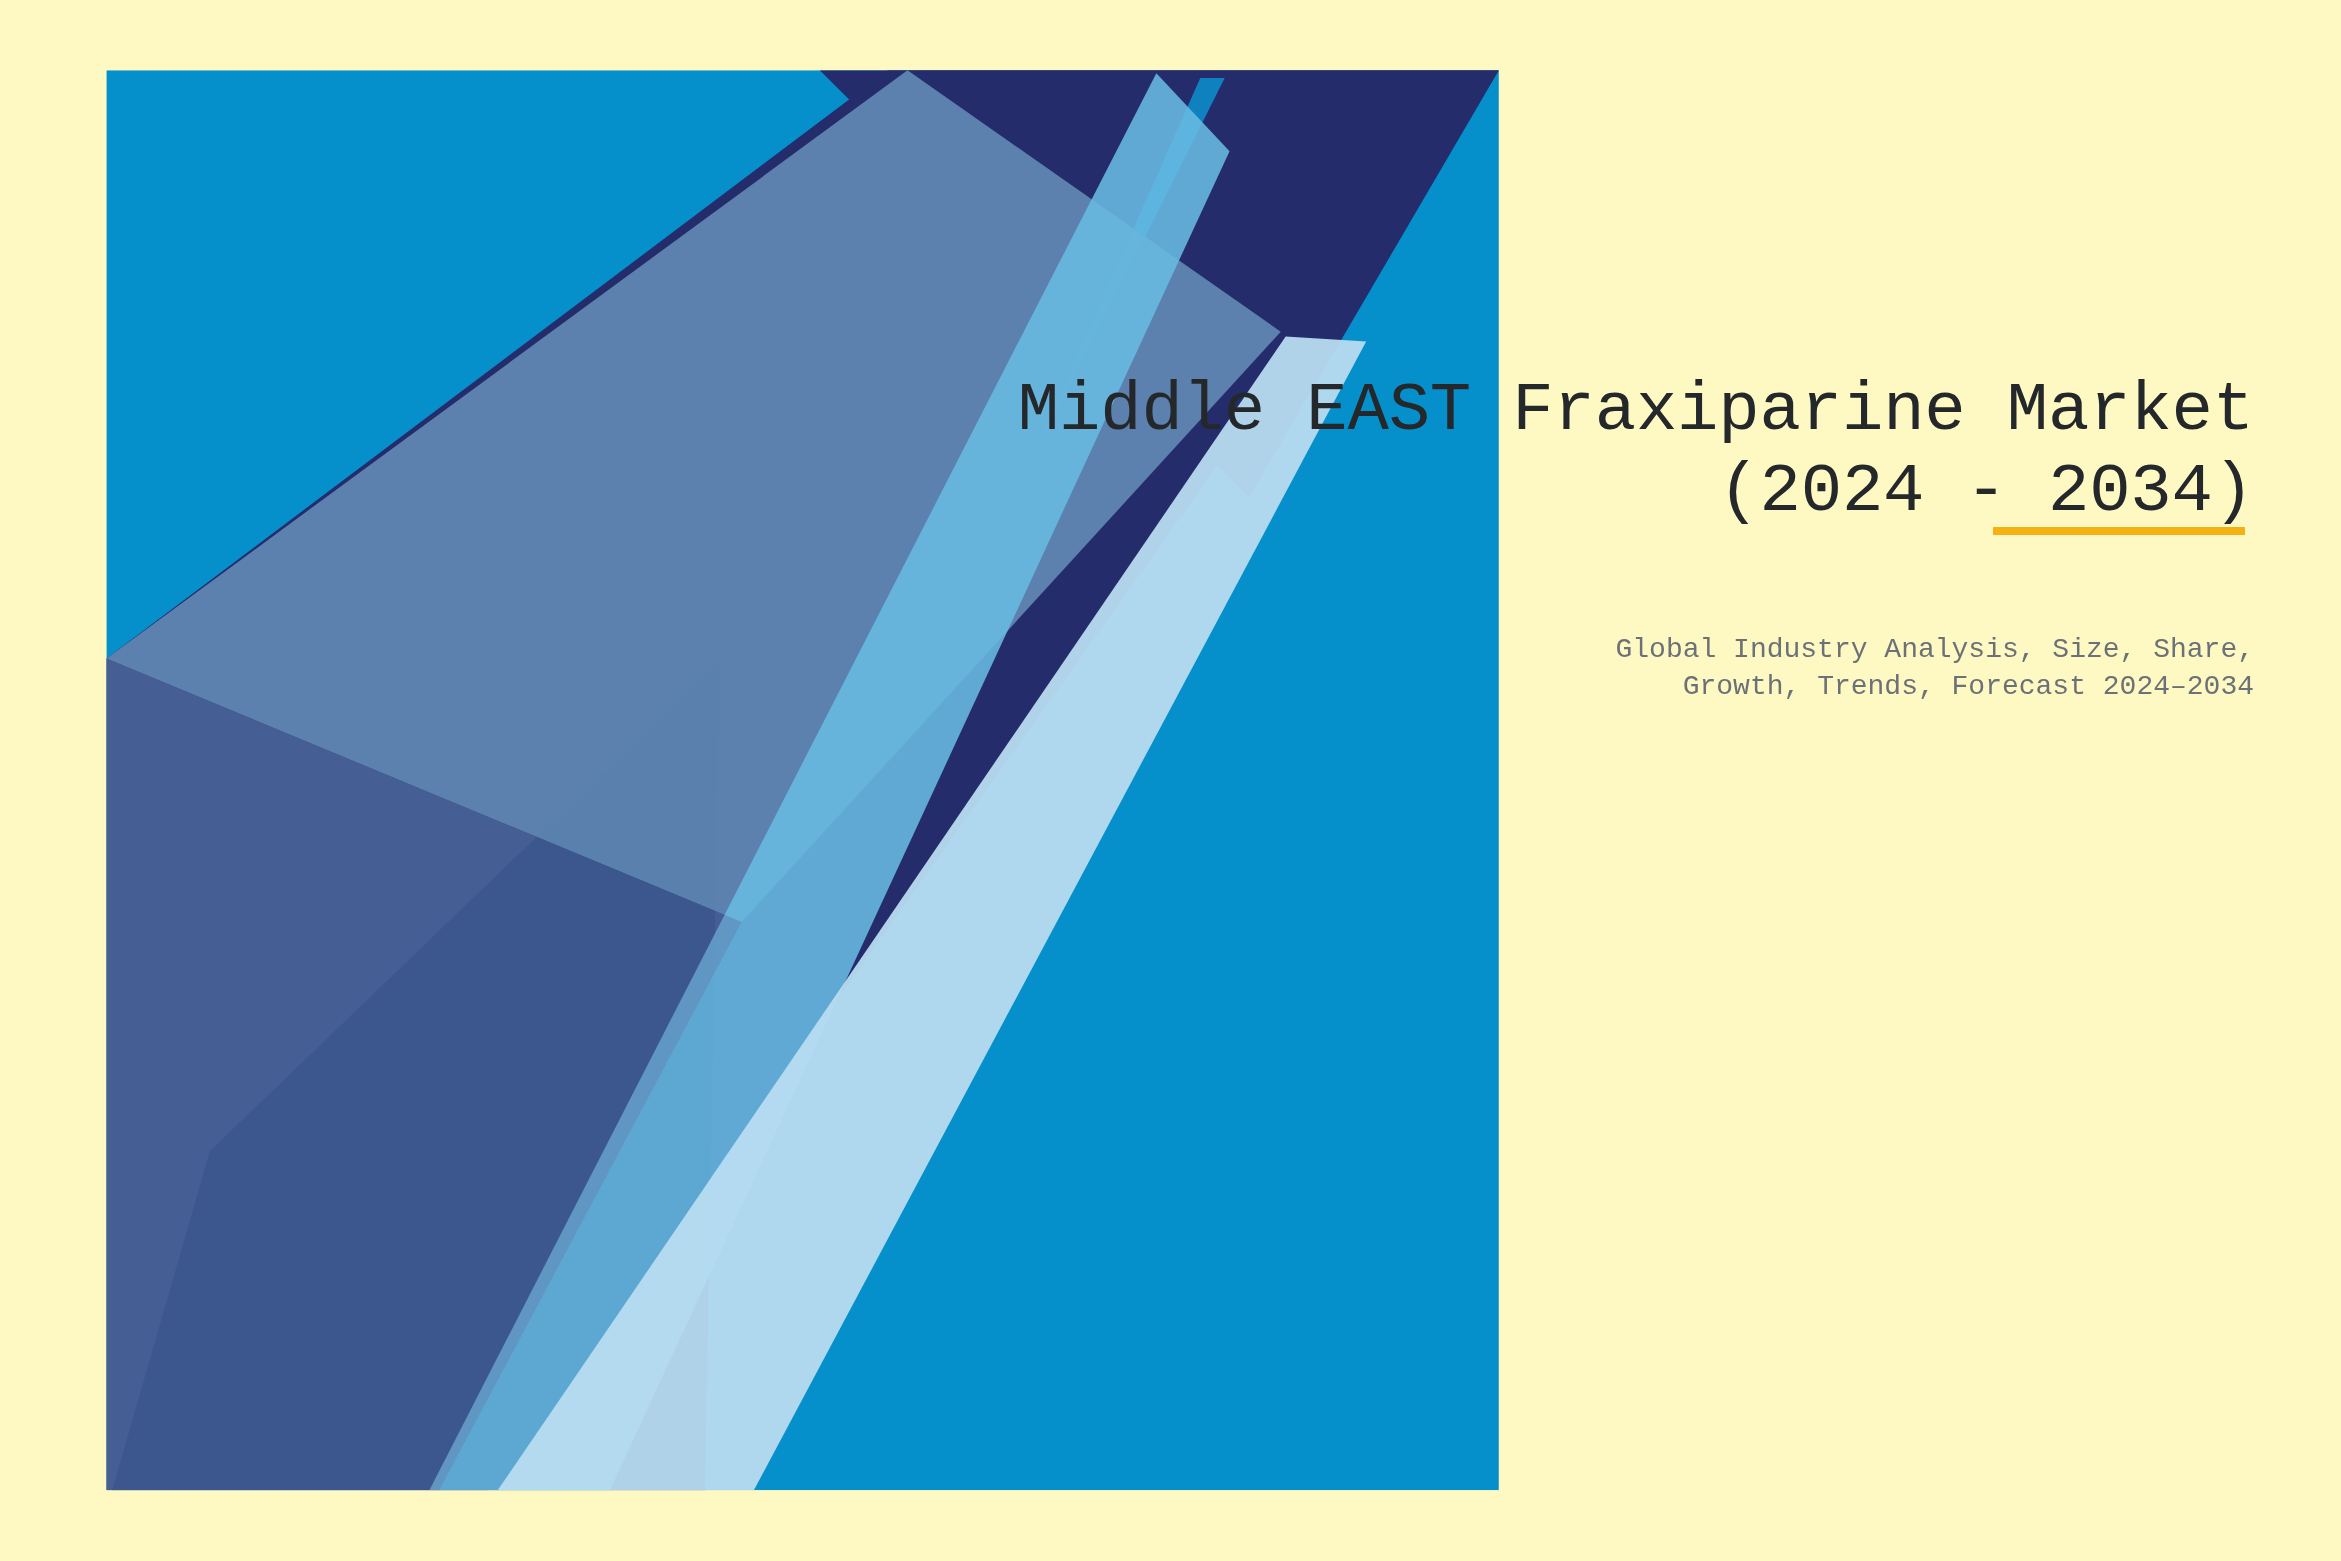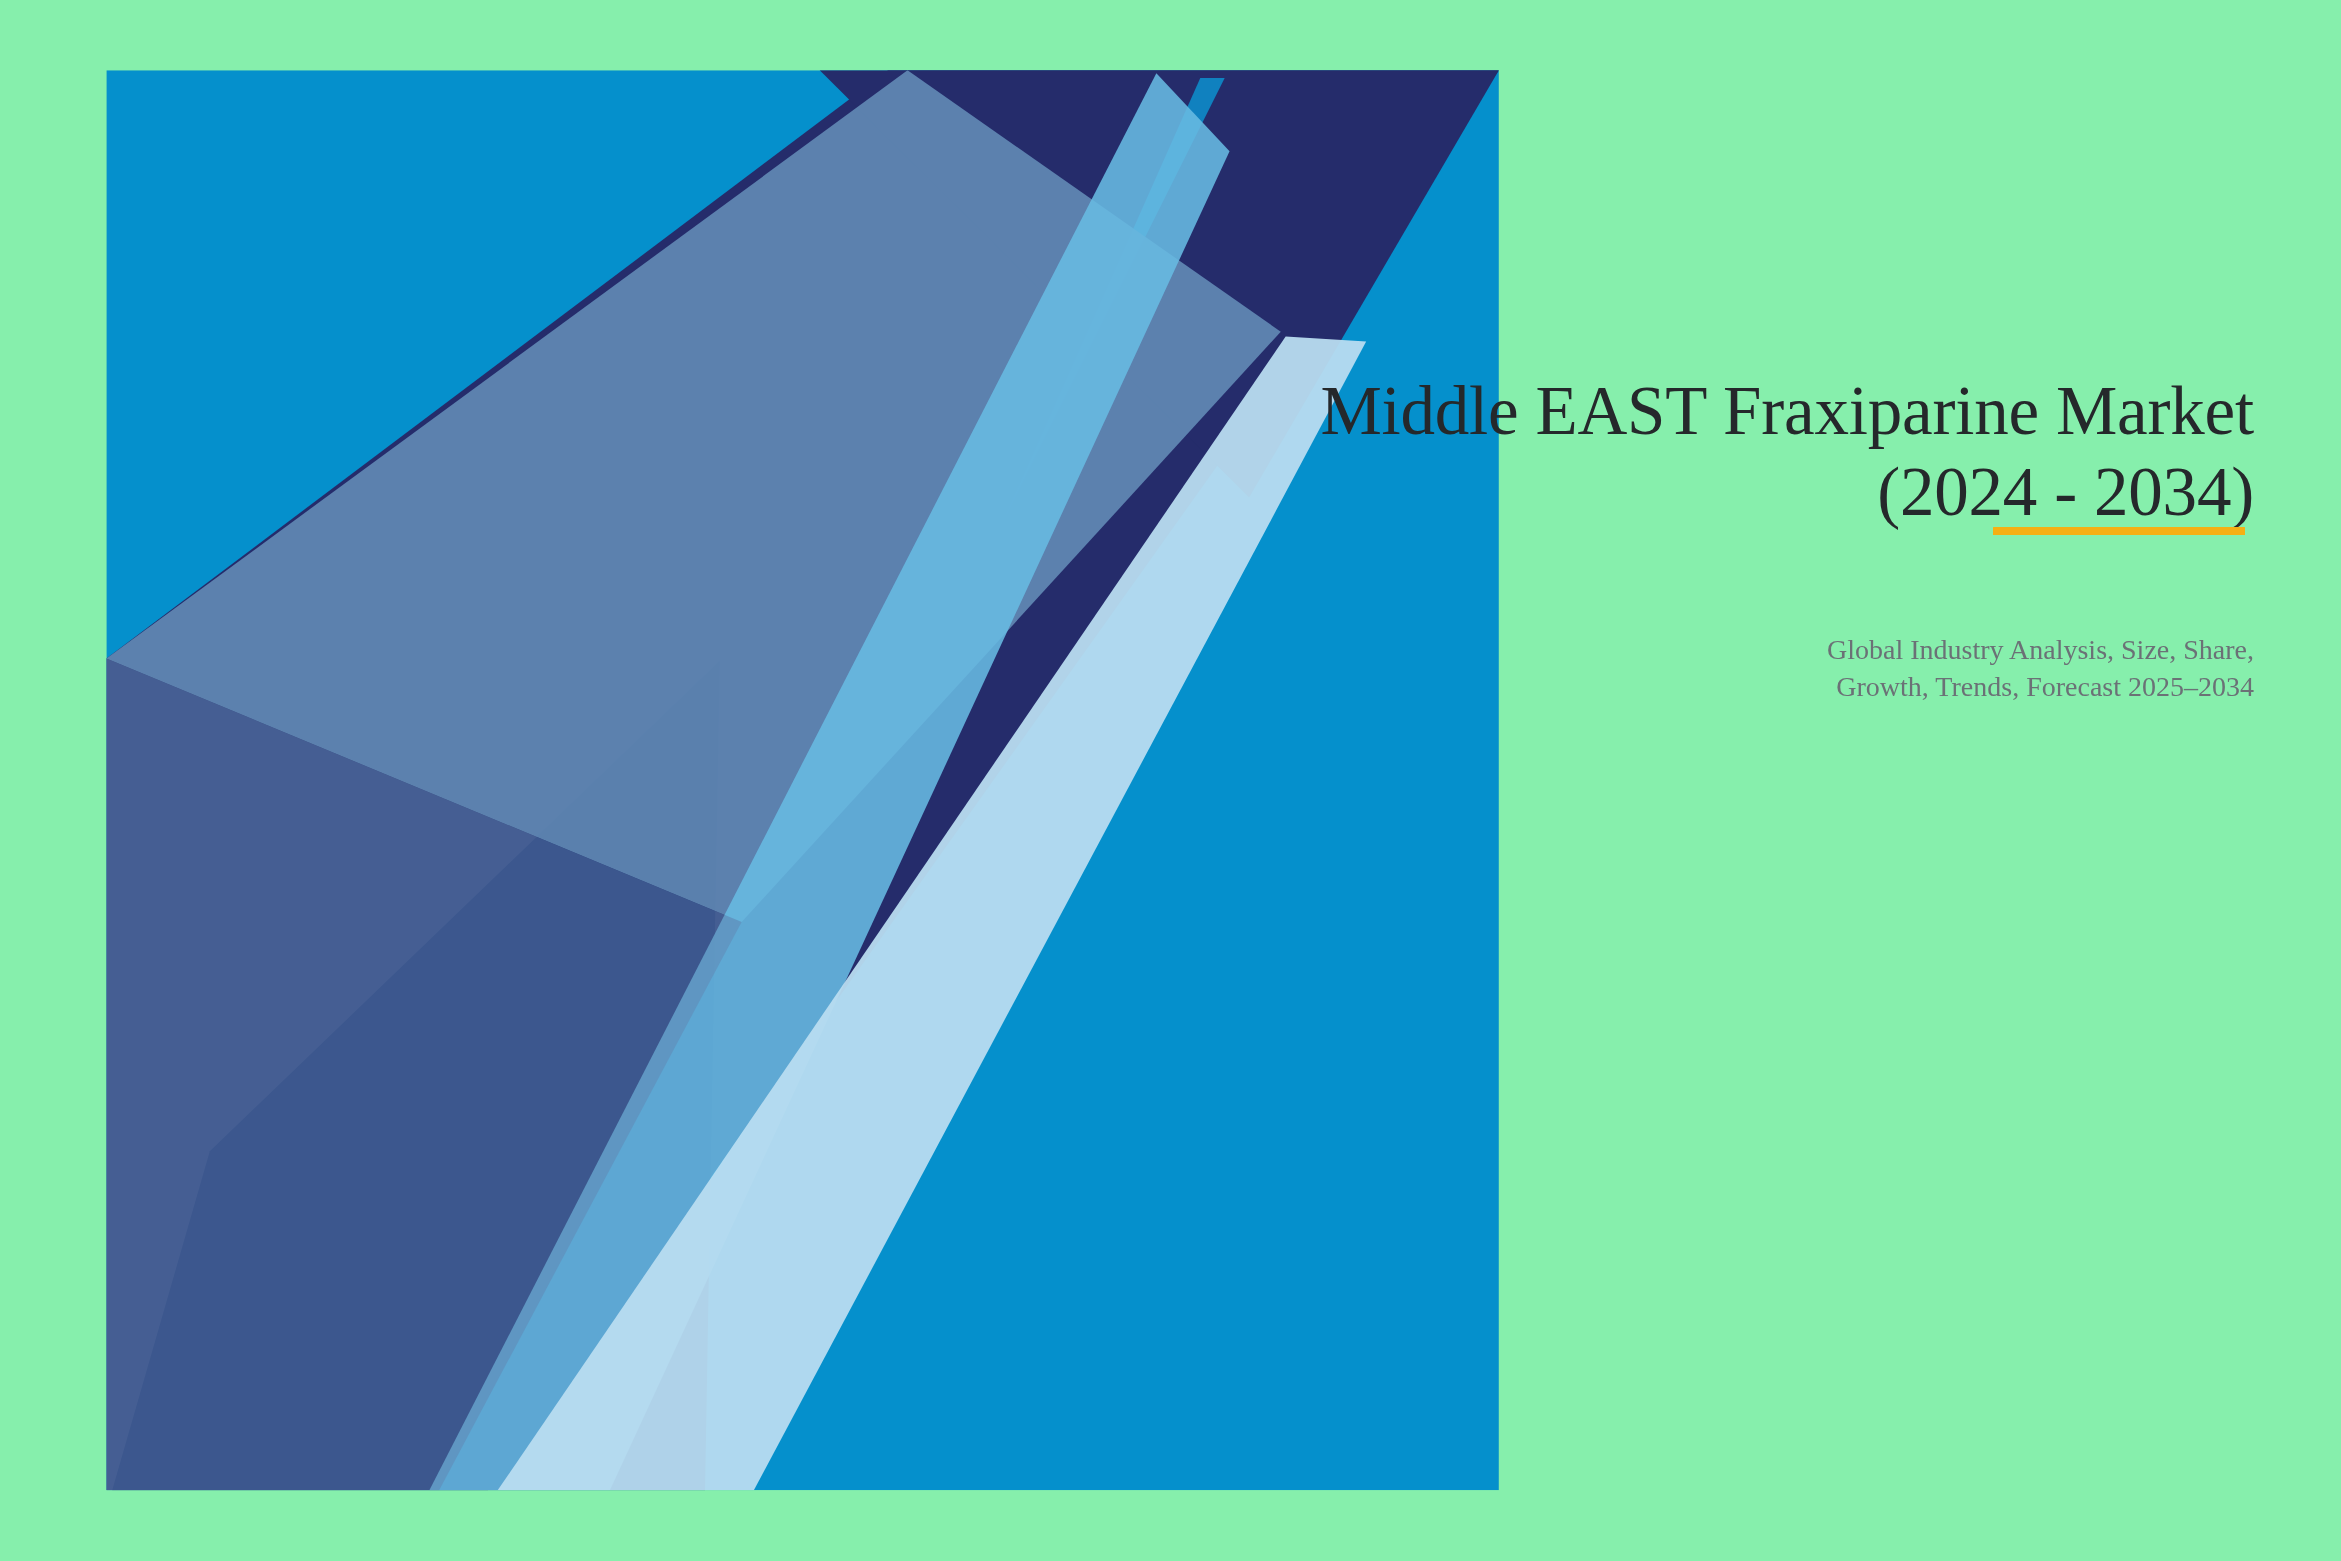--- a/index.html
+++ b/index.html
@@ -4,23 +4,23 @@
 <style>
   html, body {
     margin: 0;
     padding: 0;
     background: #f7f8fa;
   }
   #slide {
     position: relative;
     width: 2342px;
     height: 1561px;
-    background: #86efac;
+    background: #fef9c3;
     overflow: hidden;
-    font-family: Liberation Serif, serif;
+    font-family: Liberation Mono, monospace;
   }
   #artwork {
     position: absolute;
     left: 0;
     top: 0;
     width: 2342px;
     height: 1561px;
   }
   #text-block {
     position: absolute;
@@ -91,20 +91,20 @@
 
       <polygon fill="#6189b4" fill-opacity="0.55" points="218,1350 1520,1890 900,3055 218,3055"></polygon>
     </g>
   </svg>
 
   <div id="text-block">
     <h1 id="title">Middle EAST Fraxiparine Market
 (2024 - 2034)</h1>
     <div id="subtitle-wrap">
       <p id="subtitle">Global Industry Analysis, Size, Share,
-Growth, Trends, Forecast 2025–2034</p>
+Growth, Trends, Forecast 2024–2034</p>
     </div>
   </div>
 
   <div id="title-underline"></div>
 
 </div>
 
 
 </body></html>

